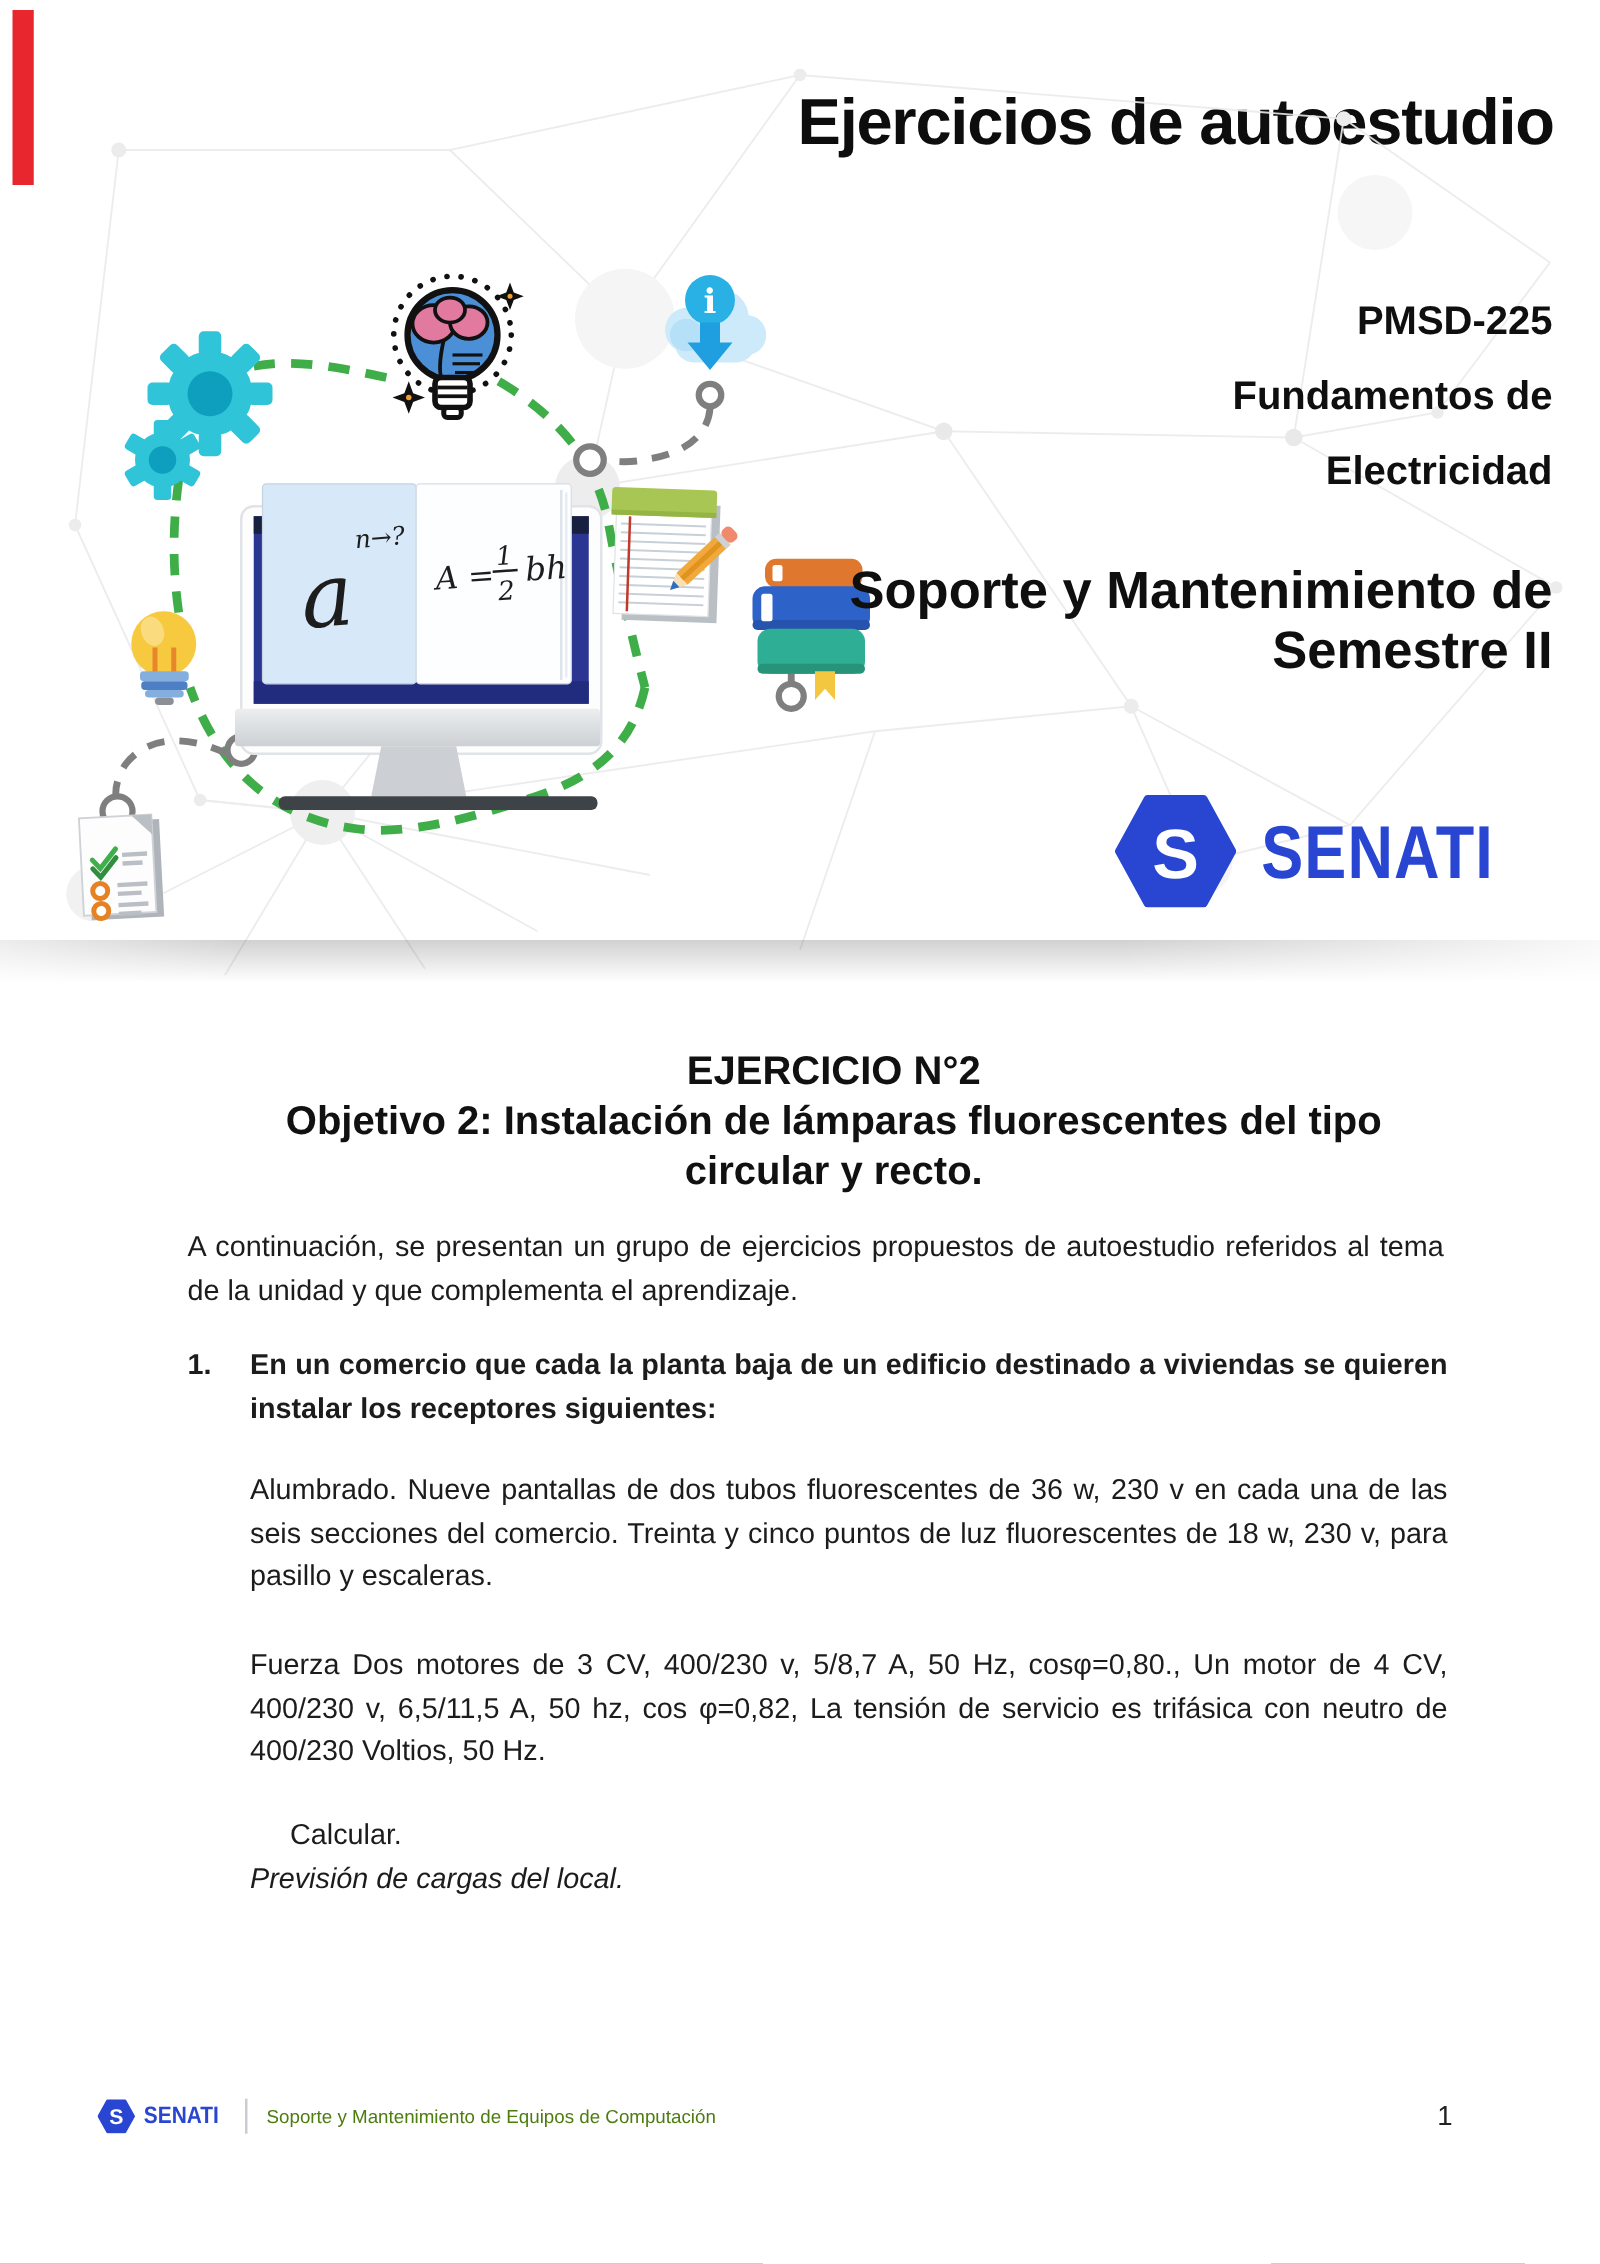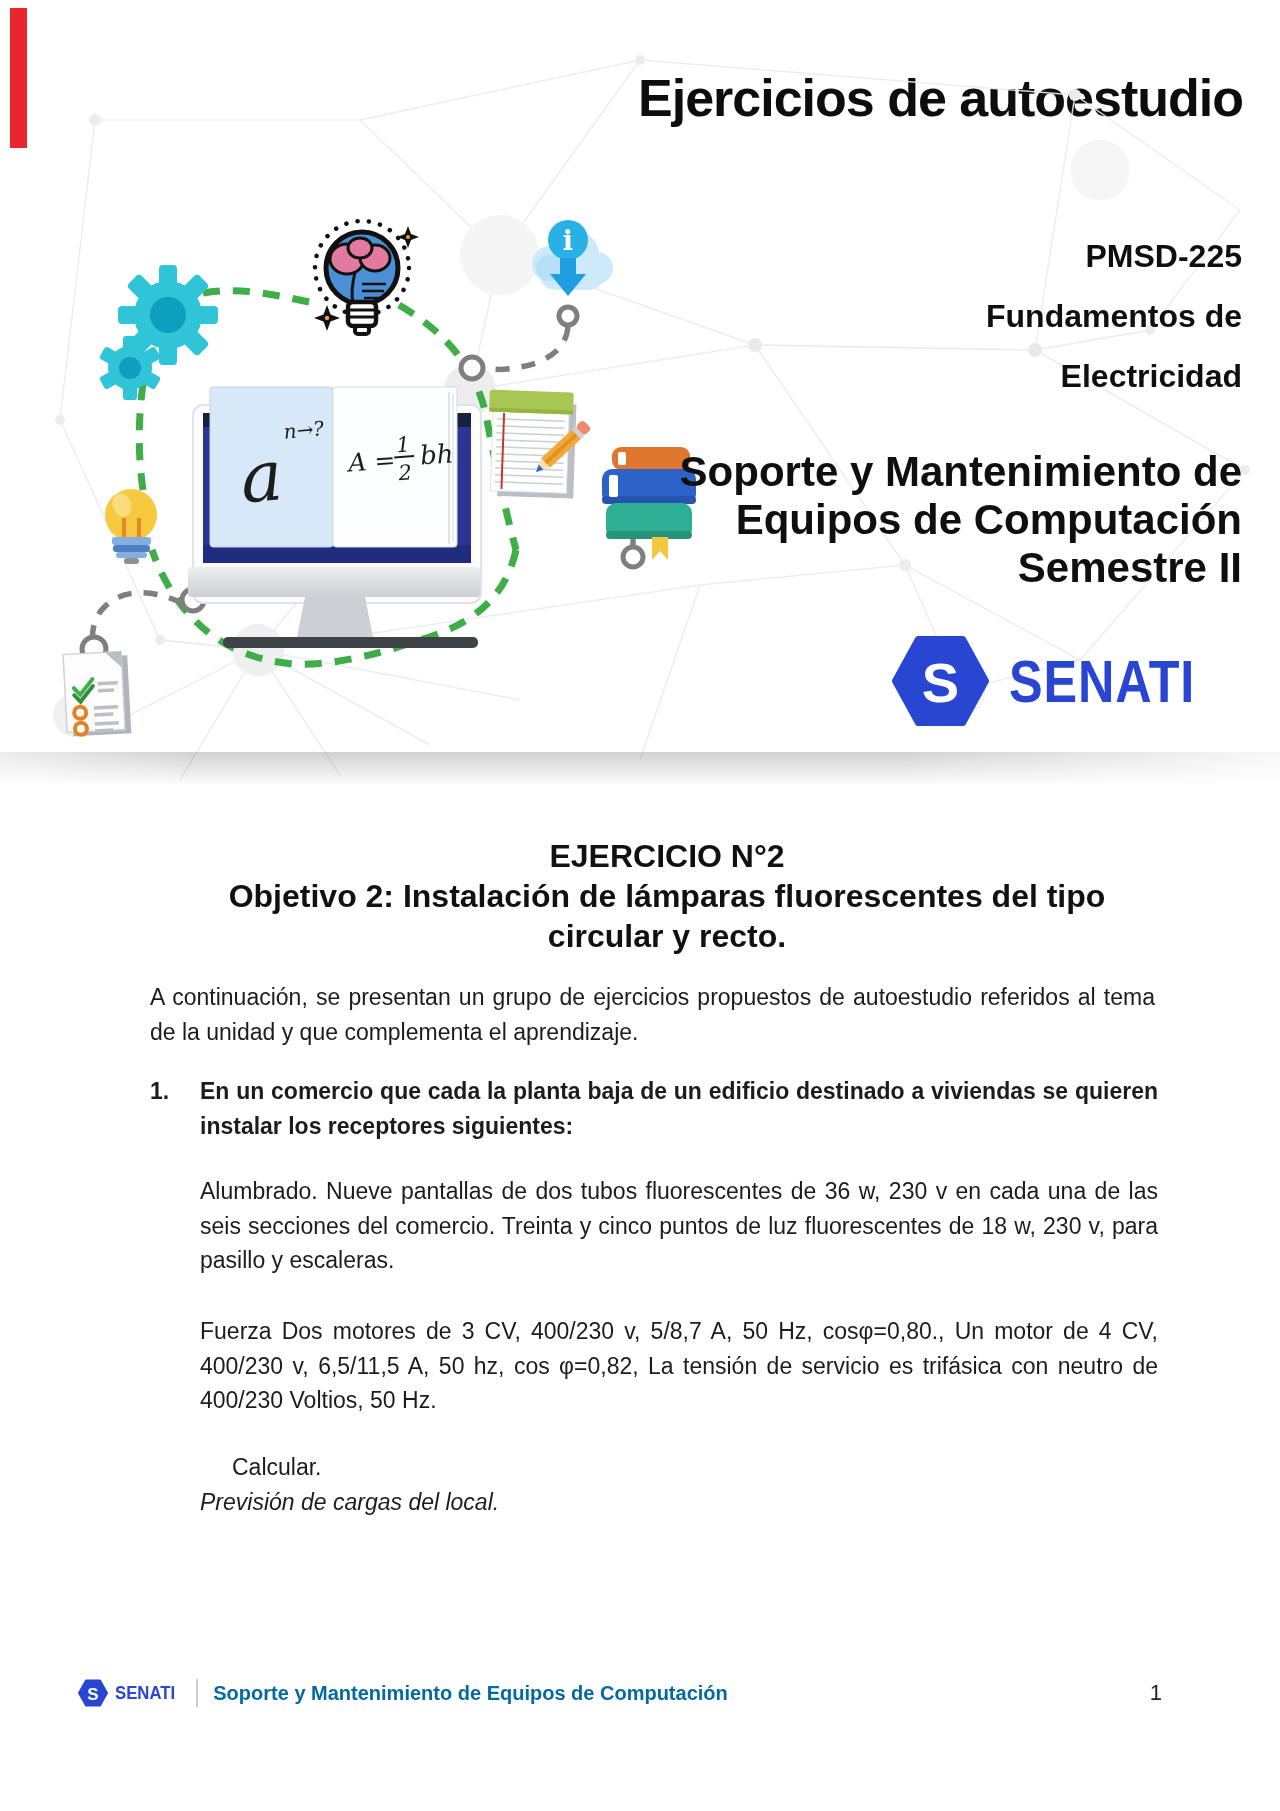--- a/index.html
+++ b/index.html
@@ -51,21 +51,21 @@
   .para-calc2{top:1485px; text-align:left;font-style:italic;}
   .footer{
     position:absolute; left:78px; right:118px; top:1676px; height:34px;
     display:flex; align-items:center;
   }
   .footer .brand-text{
     font-size:19px; font-weight:bold; color:#2946d2; margin-left:7px;
     transform:scaleX(0.88); transform-origin:left center;
   }
   .footer .divider{width:2px; height:28px; background:#c9ccd0; margin:0 15px 0 13px;}
-  .footer .footer-text{font-size:20px; font-weight:bold; color:#0369a1; white-space:nowrap;}
+  .footer .footer-text{font-size:15px; font-weight:normal; color:#4d7c0f; white-space:nowrap;}
   .footer .spacer{flex:1;}
   .footer .page-num{font-size:22px; color:#222;}
 </style>
 </head>
 <body>
 
 <div class="page">
 
   <div class="red-bar"></div>
 
@@ -301,21 +301,20 @@
   <div class="hero-shadow"></div>
   <div class="hero-shadow-fade"></div>
 
   <div class="code-block">
     <div>PMSD-225</div>
     <div>Fundamentos de</div>
     <div>Electricidad</div>
   </div>
   <div class="program-block">
     <div>Soporte y Mantenimiento de</div>
-    <div>Equipos de Computación</div>
     <div>Semestre II</div>
   </div>
 
   <div class="senati-big">
     <svg width="97" height="90" viewBox="0 0 97 90">
       <polygon points="26,3 71,3 94,45 71,87 26,87 3,45" fill="#2946d2" stroke="#2946d2" stroke-width="6" stroke-linejoin="round"></polygon>
       <text x="48.5" y="66" text-anchor="middle" font-family="Liberation Sans, sans-serif" font-weight="bold" font-size="56" fill="#ffffff">S</text>
     </svg>
     <span class="brand-text">SENATI</span>
   </div>

